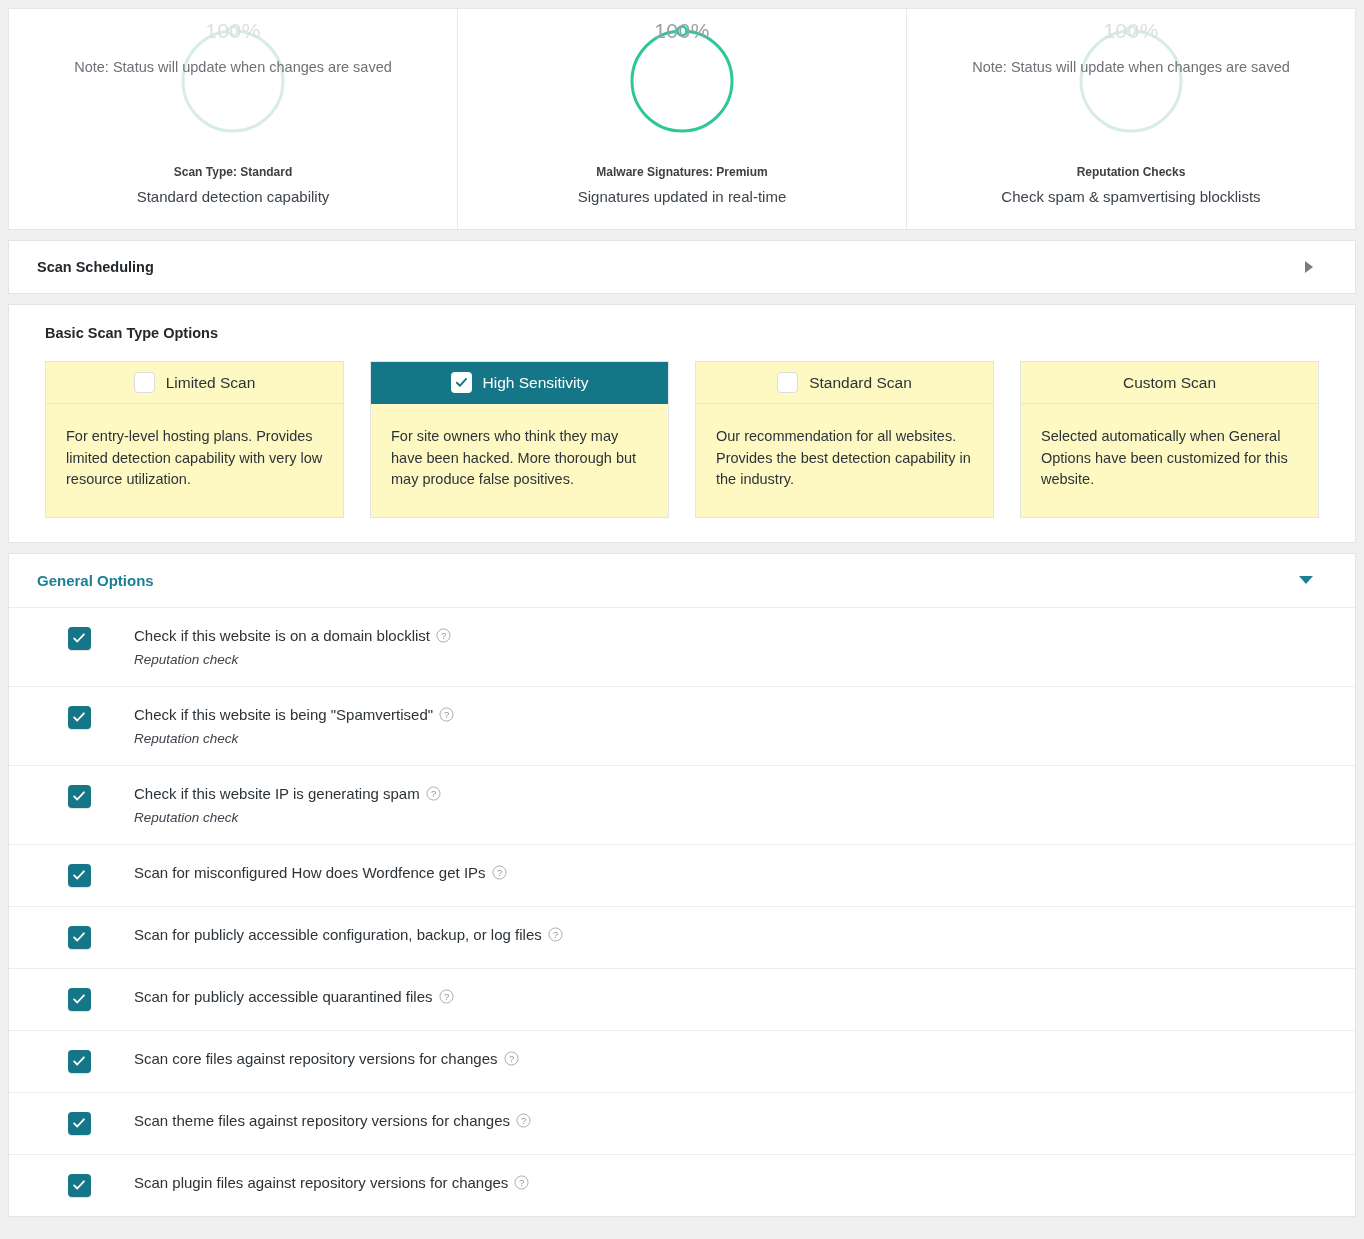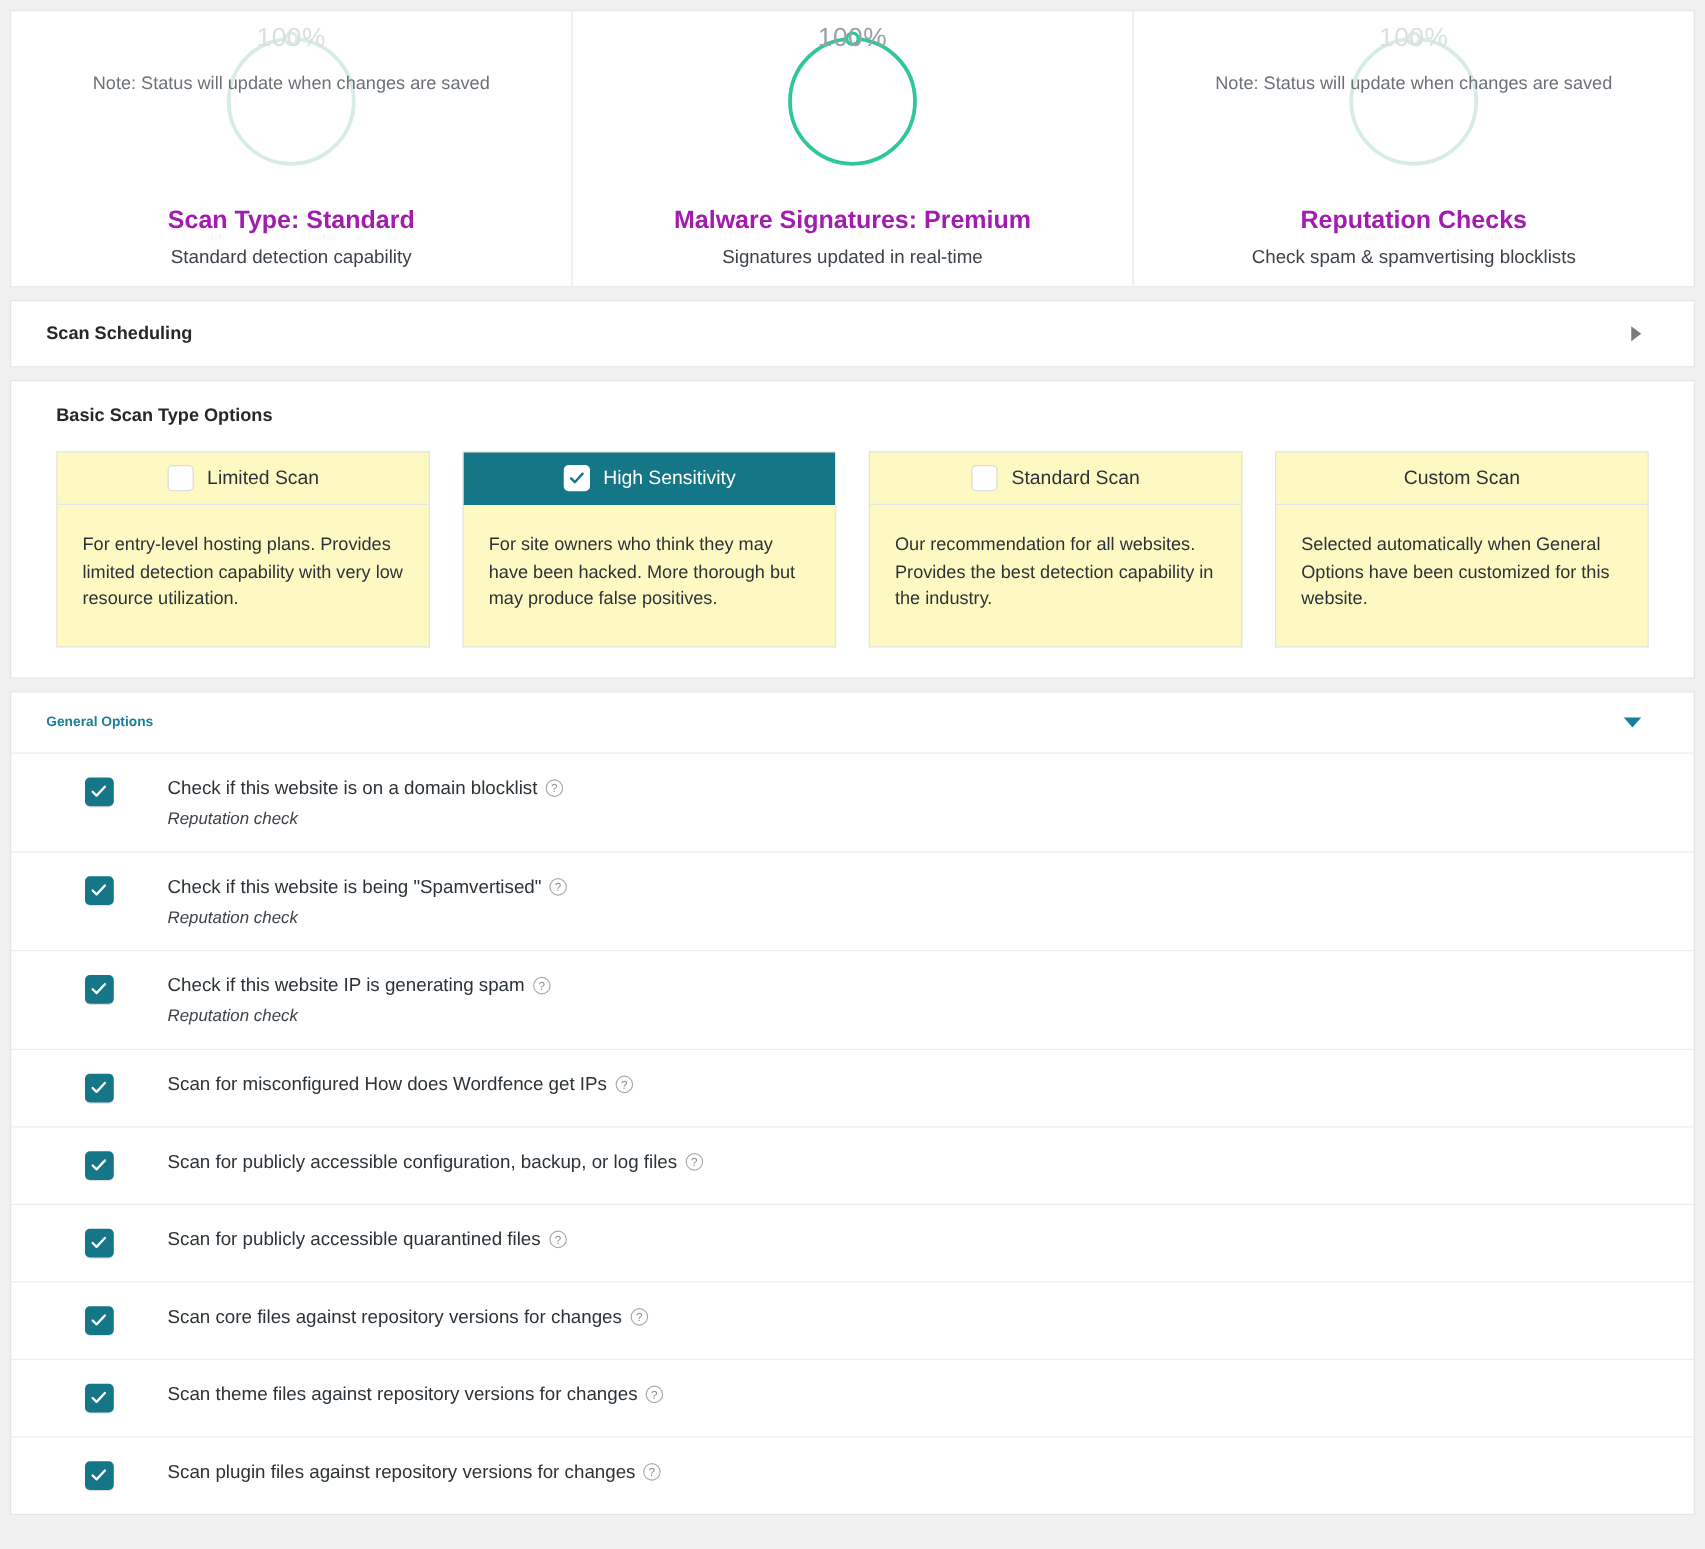--- a/index.html
+++ b/index.html
@@ -70,23 +70,23 @@
     text-align: center;
     font-size: 14.5px;
     line-height: 20px;
     color: #6c7177;
     z-index: 3;
     padding: 0 36px;
   }
 
   .status-title {
     margin-top: 22px;
-    font-size: 20px;
+    font-size: 12px;
     font-weight: bold;
-    color: #a21caf;
+    color: #404040;
     text-align: center;
   }
   .status-sub {
     margin-top: 9px;
     font-size: 15px;
     color: #3c434a;
     text-align: center;
   }
 
   
@@ -95,21 +95,21 @@
     align-items: center;
     justify-content: space-between;
     padding: 18px 24px 18px 28px;
     cursor: pointer;
   }
   .panel-head .ttl {
     font-size: 14.5px;
     font-weight: bold;
     color: #23282d;
   }
-  .panel-head.accent .ttl { color: #1b7f96; font-size: 11px; }
+  .panel-head.accent .ttl { color: #1b7f96; font-size: 15px; }
 
   .caret-right {
     width: 0; height: 0;
     border-left: 8px solid #787c82;
     border-top: 6px solid transparent;
     border-bottom: 6px solid transparent;
     margin-right: 18px;
   }
   .caret-down {
     width: 0; height: 0;

